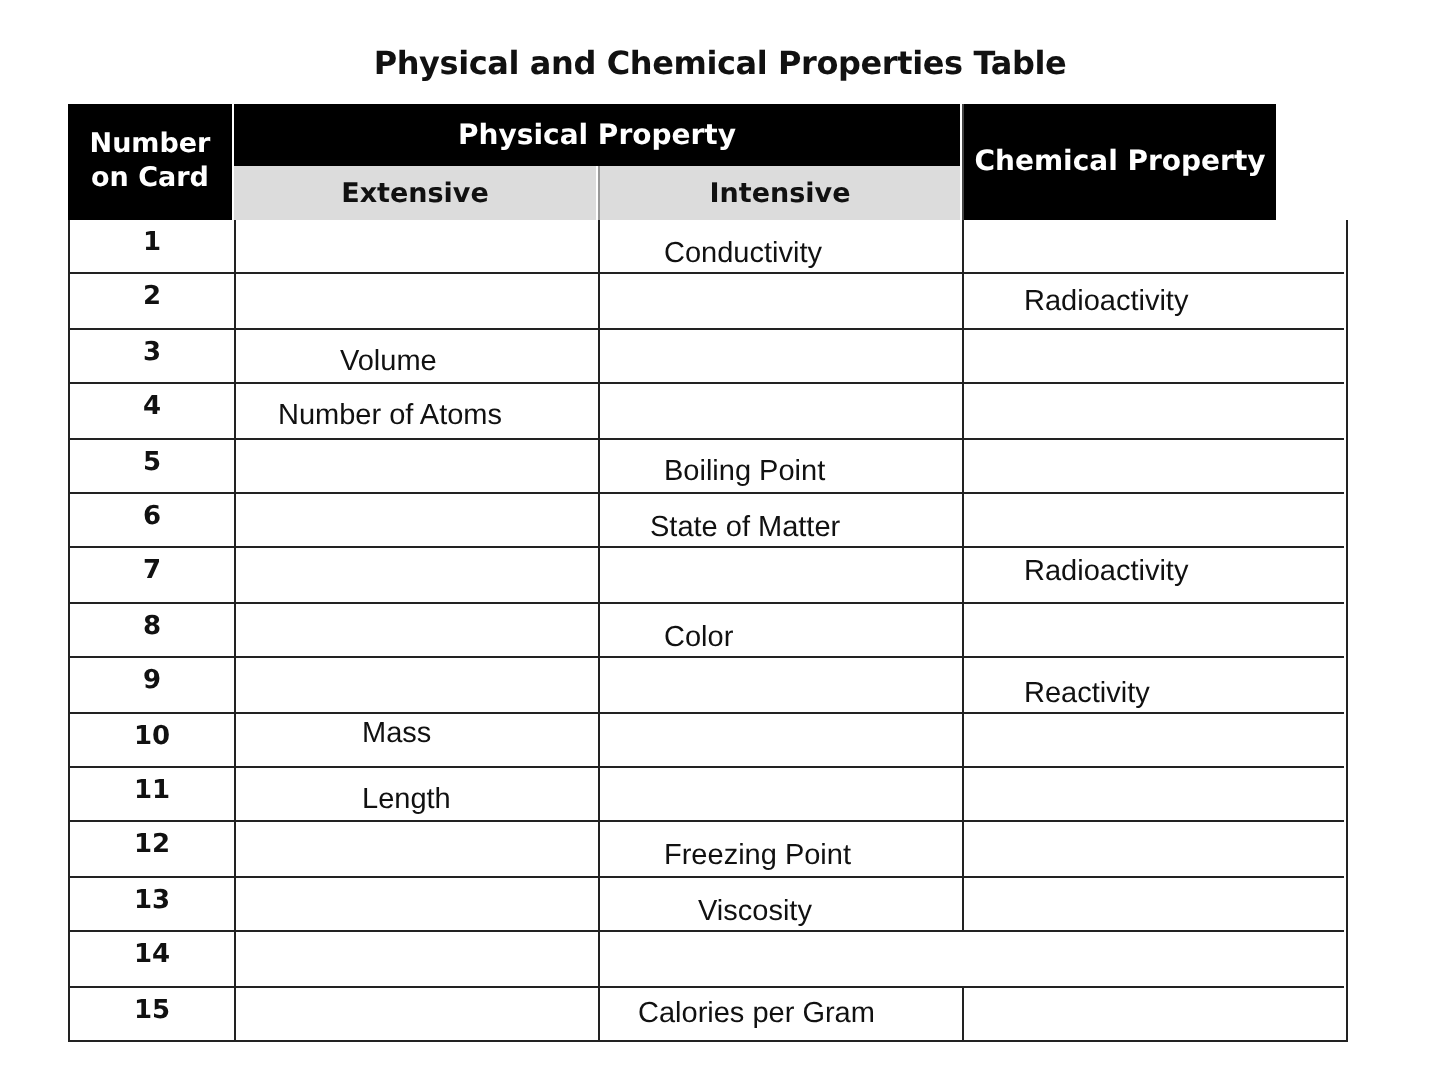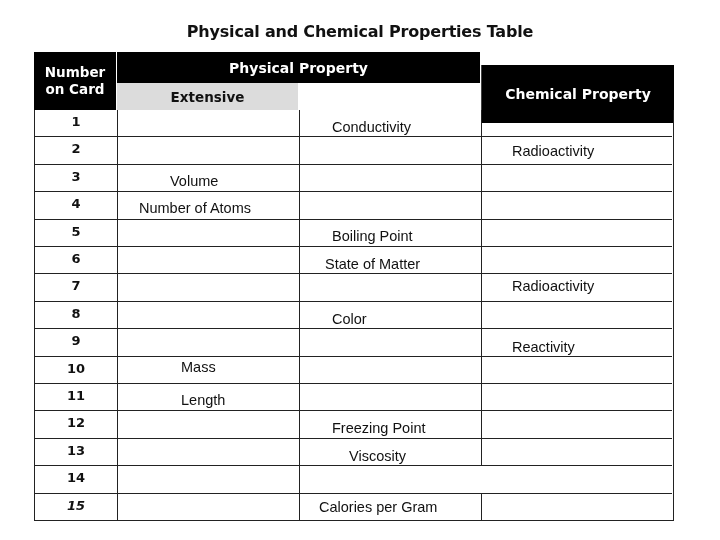--- a/index.html
+++ b/index.html
@@ -22,21 +22,24 @@
 
   <div class="hdr" style="left:0;top:0;width:82px;height:58px;font-size:13.5px;line-height:17px;padding:0 4px;">
     <span>Number on Card</span>
   </div>
   <div class="hdr" style="left:83px;top:0;width:363px;height:31px;font-size:14px;">
     <span>Physical Property</span>
   </div>
   <div class="sub" style="left:83px;top:31px;width:181px;height:27px;">
     <span>Extensive</span>
   </div>
-  <div class="hdr" style="left:447px;top:13px;width:193px;height:58px;font-size:14px;border-left:1.5px solid #444;">
+  <div class="sub" style="left:265px;top:31px;width:181px;height:27px;border-left:1px solid #999;">
+    <span>Intensive</span>
+  </div>
+  <div class="hdr" style="left:447px;top:0;width:157px;height:58px;font-size:14px;border-left:1.5px solid #444;">
     <span>Chemical Property</span>
   </div>
 
   <div id="tbody" style="position:absolute;left:0;top:58px;width:640px;height:411px;border:1.5px solid #222;border-top:none;box-sizing:border-box;">
       <div class="row" style="top: 0px; width: 637px;">
         <div class="num" style="top: 4px;">1</div>
         <div class="cell" style="left: 82px; width: 182px;">
           <span class="val" style="left: 30px; top: 6px;"></span>
         </div>
         <div class="cell" style="left: 264px; width: 182px;">
@@ -193,21 +196,21 @@
       <div class="row" style="top: 356.2px; width: 637px;">
         <div class="num" style="top: 4px;">14</div>
         <div class="cell" style="left: 82px; width: 182px;">
           <span class="val" style="left: 30px; top: 6px;"></span>
         </div>
         <div class="cell" style="left: 264px; width: 182px;">
           <span class="val" style="left: 30px; top: 6px;"></span>
         </div>
       </div>
       <div class="row" style="top: 383.6px; border-bottom: none; width: 637px;">
-        <div class="num" style="top: 4px; font-style: italic;">15</div>
+        <div class="num" style="top: 4px;">15</div>
         <div class="cell" style="left: 82px; width: 182px;">
           <span class="val" style="left: 30px; top: 6px;"></span>
         </div>
         <div class="cell" style="left: 264px; width: 182px;">
           <span class="val" style="left: 19px; top: 5px;">Calories per Gram</span>
         </div>
         <div class="cell" style="left: 446px; width: 191px;">
           <span class="val" style="left: 30px; top: 6px;"></span>
         </div>
       </div>

